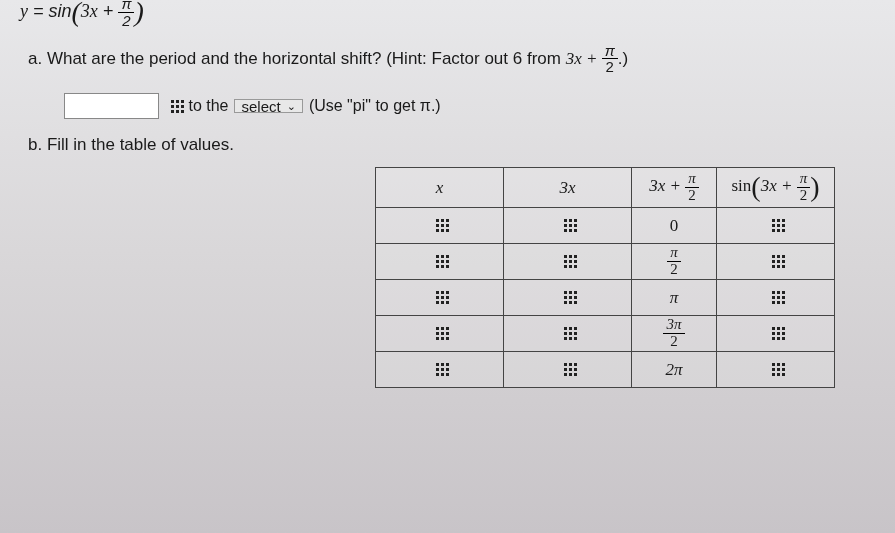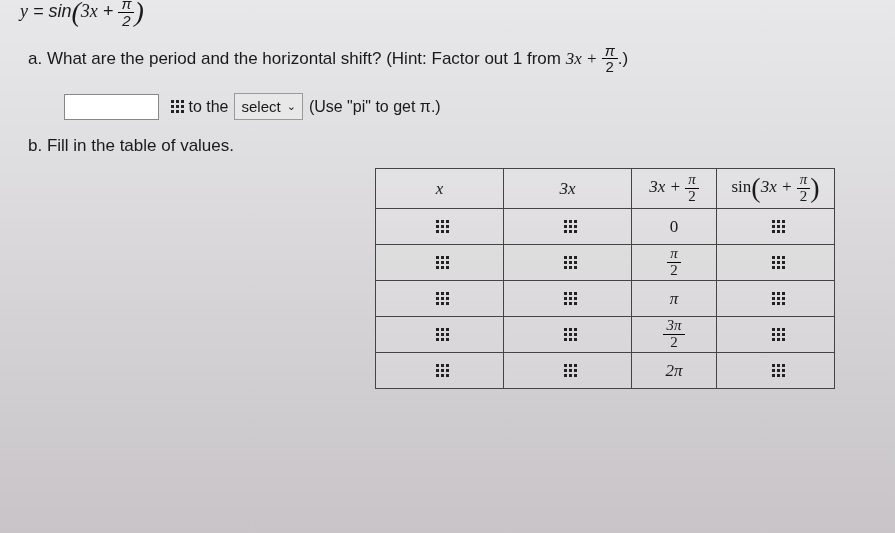--- a/index.html
+++ b/index.html
@@ -25,21 +25,21 @@
     }
     .grid-icon {
       display: inline-flex; flex-direction: column; gap: 2px;
       margin-left: 6px; vertical-align: middle;
     }
     .grid-icon .row { display: flex; gap: 2px; }
     .grid-icon .dot { width: 3px; height: 3px; background: #222; }
     .select-box {
       display: inline-flex; align-items: center;
       background: #e8e8e8; border: 1px solid #999;
-      height: 27px; padding: 0 6px; margin: 0 6px;
+      height: 14px; padding: 0 6px; margin: 0 6px;
       font-size: 15px; gap: 6px;
     }
     .chev { font-size: 11px; }
     .question-b { font-size: 17px; margin: 16px 0 12px 8px; }
     .table-title { font-size: 16px; font-weight: bold; text-align: center; margin-left: 375px; margin-bottom: 8px; }
     .tbl { border-collapse: collapse; margin-left: 355px; background: rgba(255,255,255,0.15); }
     .tbl td, .tbl th {
       border: 1px solid #444; text-align: center;
       font-family: 'Times New Roman', serif; font-size: 17px;
       font-weight: normal;
@@ -60,21 +60,21 @@
   </style>
 </head>
 <body>
 
 <div class="content">
   <div class="eq-top">
     <span class="math">y</span> = sin<span class="bigparen">(</span><span class="math">3x</span> + <span class="frac"><span class="n pi">π</span><span class="d">2</span></span><span class="bigparen">)</span>
   </div>
 
   <div class="question-a">
-    <span>a. What are the period and the horizontal shift? (Hint: Factor out 1 from </span>
+    <span>a. What are the period and the horizontal shift? (Hint: Factor out 6 from </span>
     <span class="math">3x + </span><span class="frac"><span class="n pi">π</span><span class="d">2</span></span><span>.)</span>
   </div>
 
 
   <div class="field-row">
     <span class="input-box"></span>
     <span class="grid-icon">
       <span class="row">
           <span class="dot"></span>
           <span class="dot"></span>

